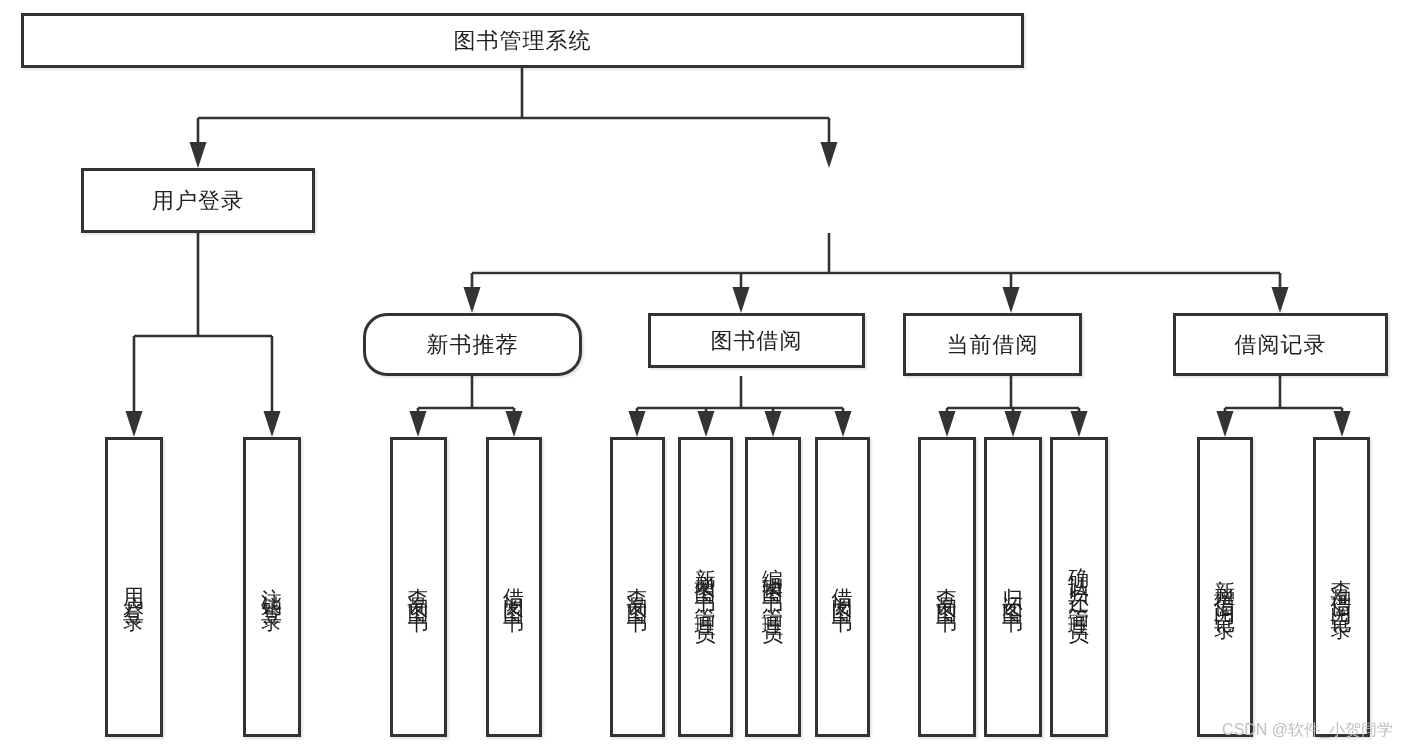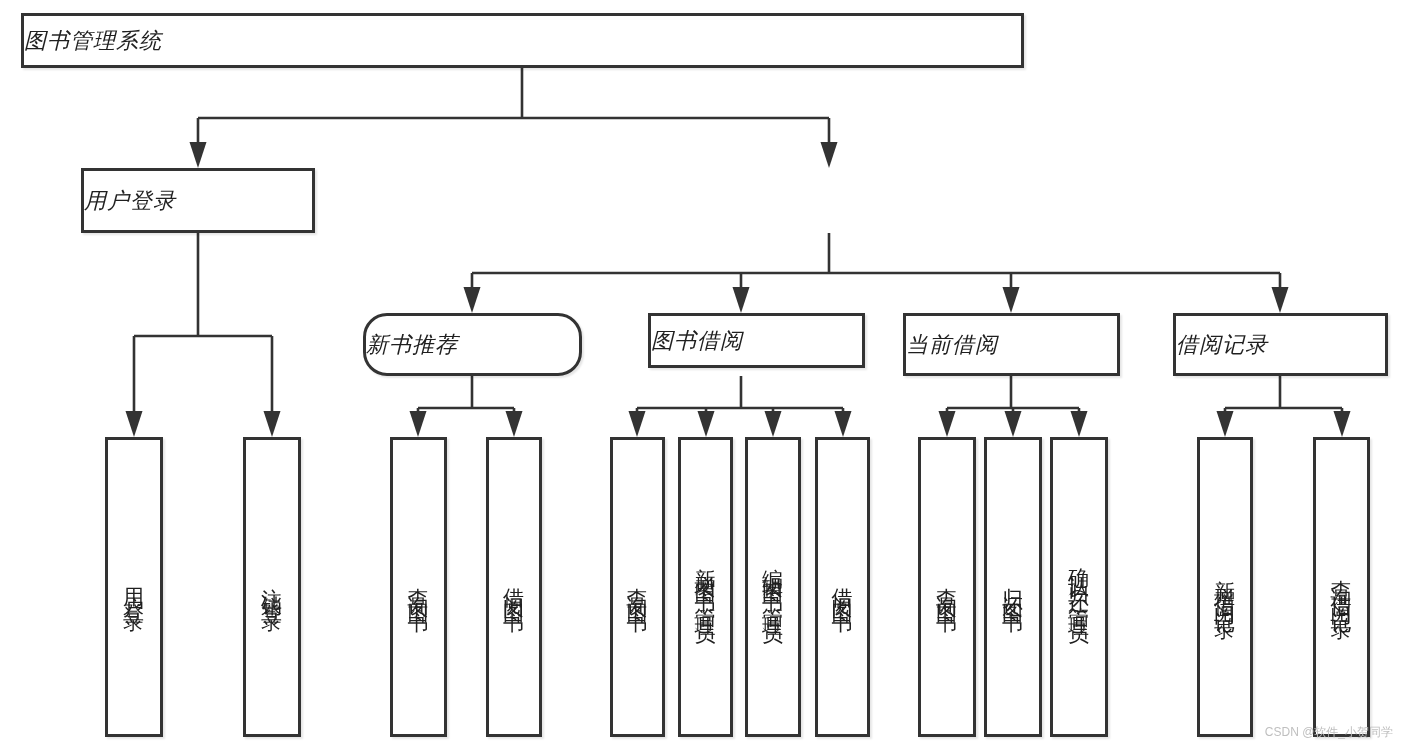--- a/index.html
+++ b/index.html
@@ -32,23 +32,23 @@
   .arrowhead {
     fill: var(--line-color);
     stroke: none;
   }
   .node {
     position: absolute;
     background: #ffffff;
     border: 3px solid var(--line-color);
     display: flex;
     align-items: center;
+    justify-content: center;
     z-index: 2;
     box-shadow: 2px 2px 2px rgba(0,0,0,0.10);
-    font-style: italic;
   }
   .node .nlabel {
     font-size: 22px;
     letter-spacing: 1px;
     color: var(--text-color);
     white-space: nowrap;
   }
   .vleaf {
     position: absolute;
     top: 437px;
@@ -67,21 +67,21 @@
     font-size: 21px;
     letter-spacing: 8px;
     color: var(--text-color);
     line-height: 1;
     max-height: 292px;
   }
   .watermark {
     position: absolute;
     right: 12px;
     bottom: 6px;
-    font-size: 12px;
+    font-size: 16px;
     color: var(--watermark-color);
     z-index: 3;
     white-space: nowrap;
   }
 </style>
 </head>
 <body>
 
 <div class="canvas">
 
@@ -142,21 +142,21 @@
   <div class="node" style="left:81px; top:168px; width:234px; height:65px;">
     <span class="nlabel">用户登录</span>
   </div>
 
   <div class="node" style="left:363px; top:313px; width:219px; height:63px;border-radius:24px;">
     <span class="nlabel">新书推荐</span>
   </div>
   <div class="node" style="left:648px; top:313px; width:217px; height:55px;">
     <span class="nlabel">图书借阅</span>
   </div>
-  <div class="node" style="left:903px; top:313px; width:217px; height:63px;">
+  <div class="node" style="left:903px; top:313px; width:179px; height:63px;">
     <span class="nlabel">当前借阅</span>
   </div>
   <div class="node" style="left:1173px; top:313px; width:215px; height:63px;">
     <span class="nlabel">借阅记录</span>
   </div>
 
   <div class="vleaf" style="left:105px; width:58px;">
     <span class="vlabel">用户登录</span>
   </div>
   <div class="vleaf" style="left:243px; width:58px;">

